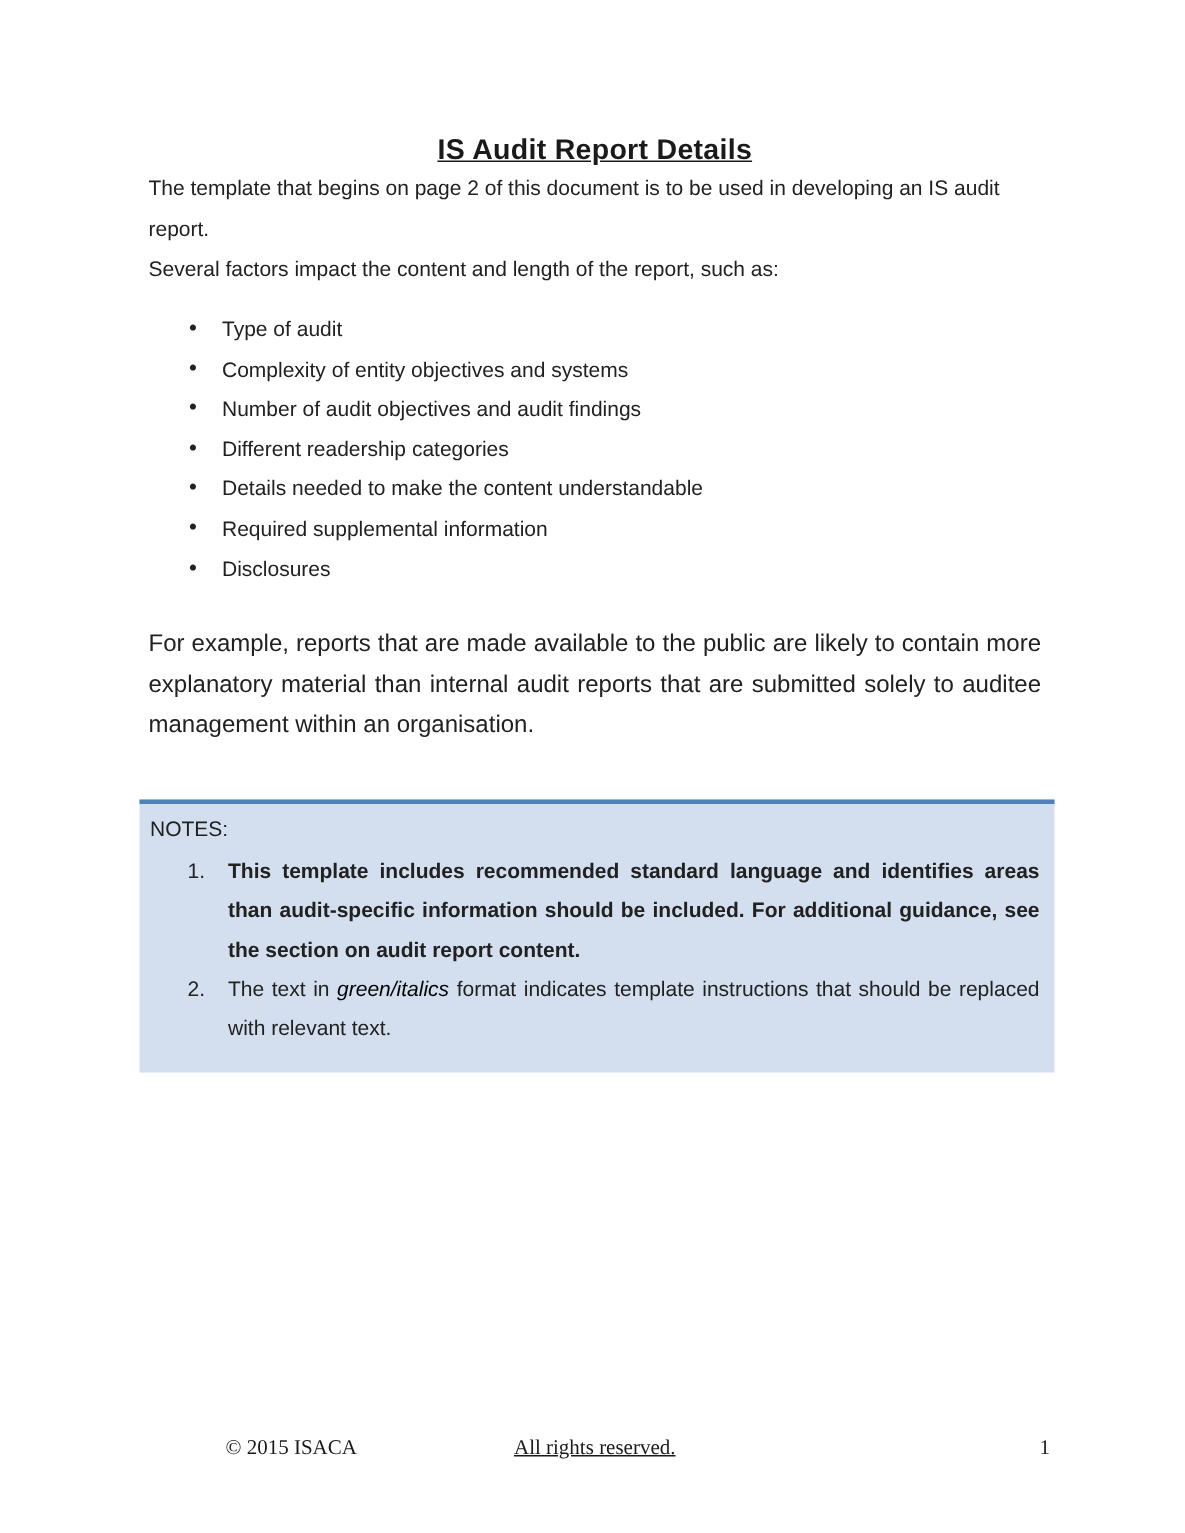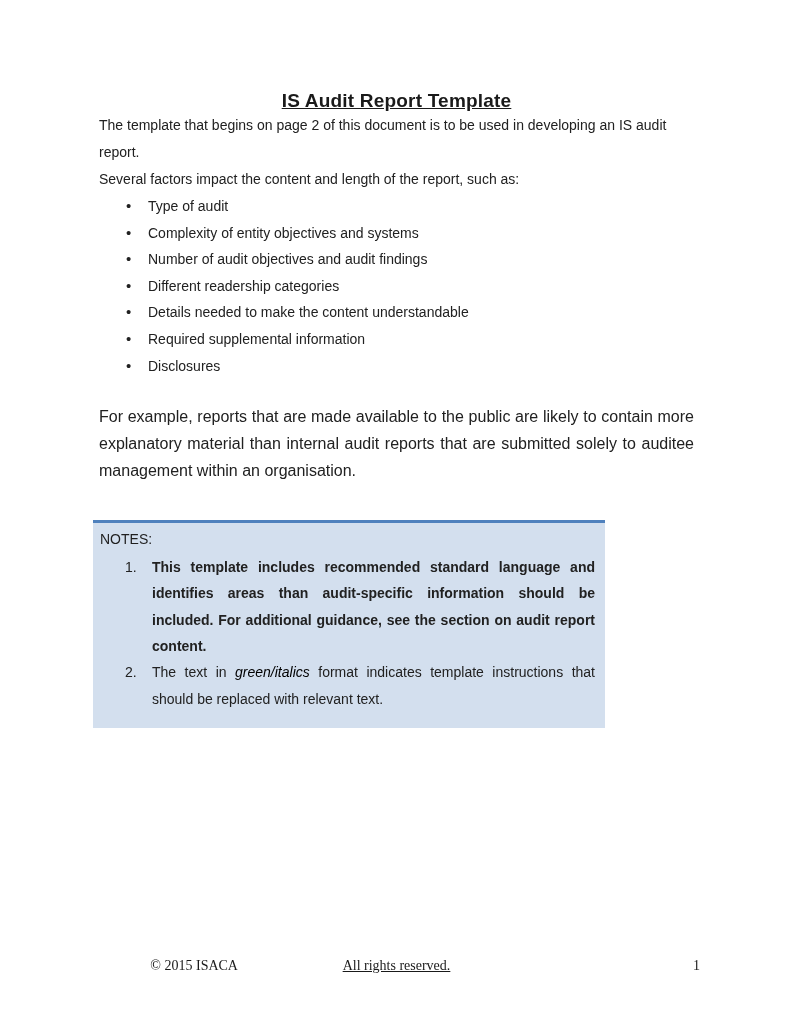--- a/index.html
+++ b/index.html
@@ -31,20 +31,21 @@
     text-decoration: underline;
     letter-spacing: 0.2px;
     color: #1a1a1a;
   }
   .intro {
     padding: 0 6px;
     font-size: 14px;
     line-height: 27px;
   }
   .bullet-list {
+    margin-top: 13px;
     list-style: none;
     padding-left: 55px;
   }
   .bullet-list li {
     position: relative;
     font-size: 14px;
     line-height: 26.6px;
   }
   .bullet-list li::before {
     content: "•";
@@ -54,21 +55,21 @@
   }
   .example-para {
     margin-top: 24px;
     padding: 0 6px;
     font-size: 16px;
     line-height: 27px;
     text-align: justify;
   }
   .notes-box {
     margin-top: 36px;
-    width: 512px;
+    width: 610px;
     background: #d3dfee;
     border-top: 3px solid #4f81bd;
     padding: 5px 10px 16px 7px;
   }
   .notes-label {
     font-size: 14px;
     line-height: 22px;
     color: #1f1f1f;
   }
   .notes-list {
@@ -111,21 +112,21 @@
   .footer .f-left  { flex: 1; text-align: center; }
   .footer .f-center{ flex: 1; text-align: center; text-decoration: underline; }
   .footer .f-right { flex: 1; text-align: right; }
 </style>
 </head>
 <body>
 
 <div class="page">
   <div class="content">
 
-    <h1 class="doc-title">IS Audit Report Template</h1>
+    <h1 class="doc-title">IS Audit Report Details</h1>
 
     <p class="intro"><span>The template that begins on page 2 of this document is to be used in developing an IS audit report.</span><br><span>Several factors impact the content and length of the report, such as:</span></p>
 
     <ul class="bullet-list">
       <li>Type of audit</li>
       <li>Complexity of entity objectives and systems</li>
       <li>Number of audit objectives and audit findings</li>
       <li>Different readership categories</li>
       <li>Details needed to make the content understandable</li>
       <li>Required supplemental information</li>

